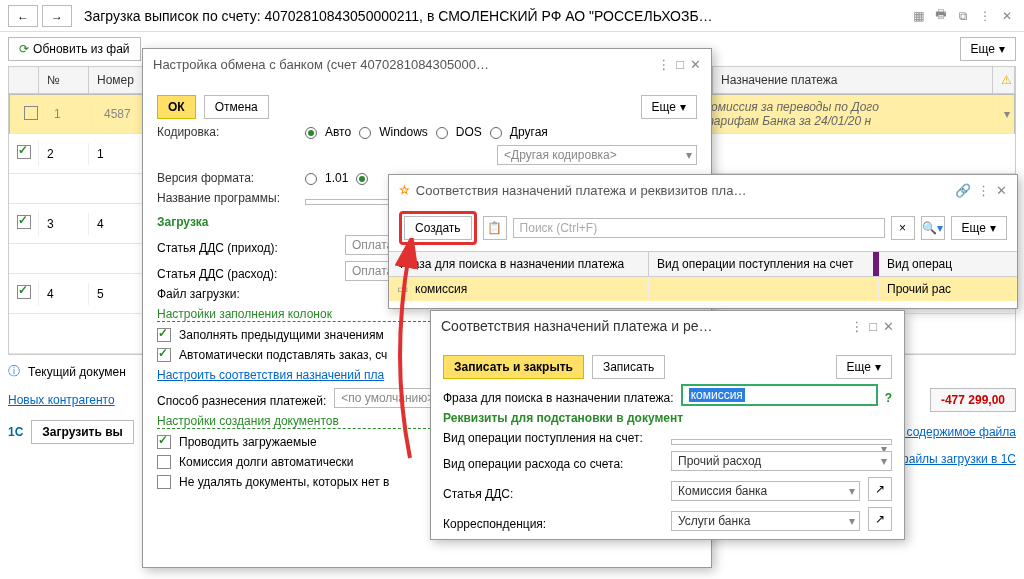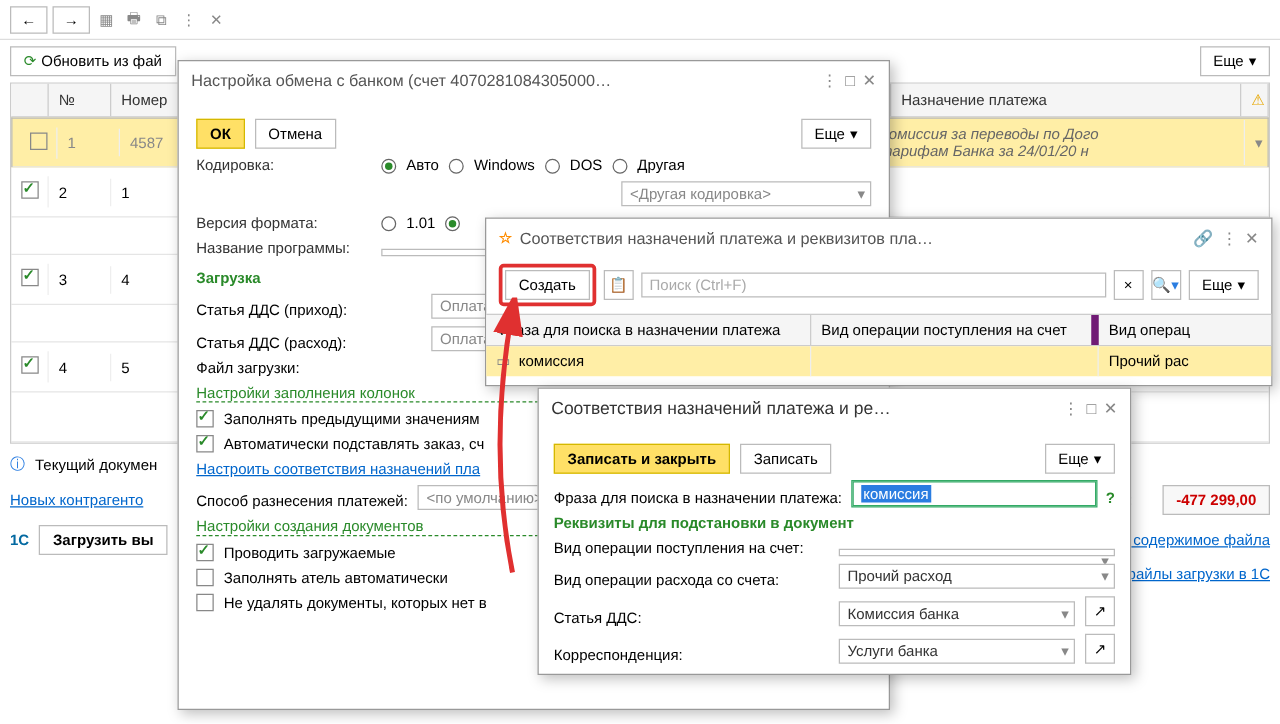--- a/index.html
+++ b/index.html
@@ -49,20 +49,21 @@
 .help{color:#2a8a2a;font-weight:bold;cursor:pointer}
 .warn-icon{color:#e6a700}
 .small-icon{color:#888;font-size:13px}
 </style>
 </head>
 <body>
 
 <div class="titlebar">
   <div class="nav-btn">←</div>
   <div class="nav-btn">→</div>
+  <div class="title">Загрузка выписок по счету: 40702810843050000211, в СМОЛЕНСКИЙ РФ АО "РОССЕЛЬХОЗБ…</div>
   <div class="icon">▦</div>
   <div class="icon">🖶</div>
   <div class="icon">⧉</div>
   <div class="icon">⋮</div>
   <div class="icon">✕</div>
 </div>
 
 <div class="toolbar">
   <div class="btn">
       <span style="color:#2a8a2a">⟳</span>
@@ -197,21 +198,21 @@
       <span>Способ разнесения платежей:</span>
       <span class="sel">&lt;по умолчанию&gt;</span>
     </div>
     <div class="link dashgreen">Настройки создания документов</div>
     <div class="row">
         <span class="chk on"></span>
         <span>Проводить загружаемые</span>
       </div>
     <div class="row">
         <span class="chk"></span>
-        <span>Заполнять атель автоматически</span>
+        <span>Комиссия долги автоматически</span>
       </div>
     <div class="row">
         <span class="chk"></span>
         <span>Не удалять документы, которых нет в</span>
       </div>
   </div>
 </div>
 
 <div class="win" style="left:388px;top:174px;width:630px;height:135px">
   <div class="winbar">

